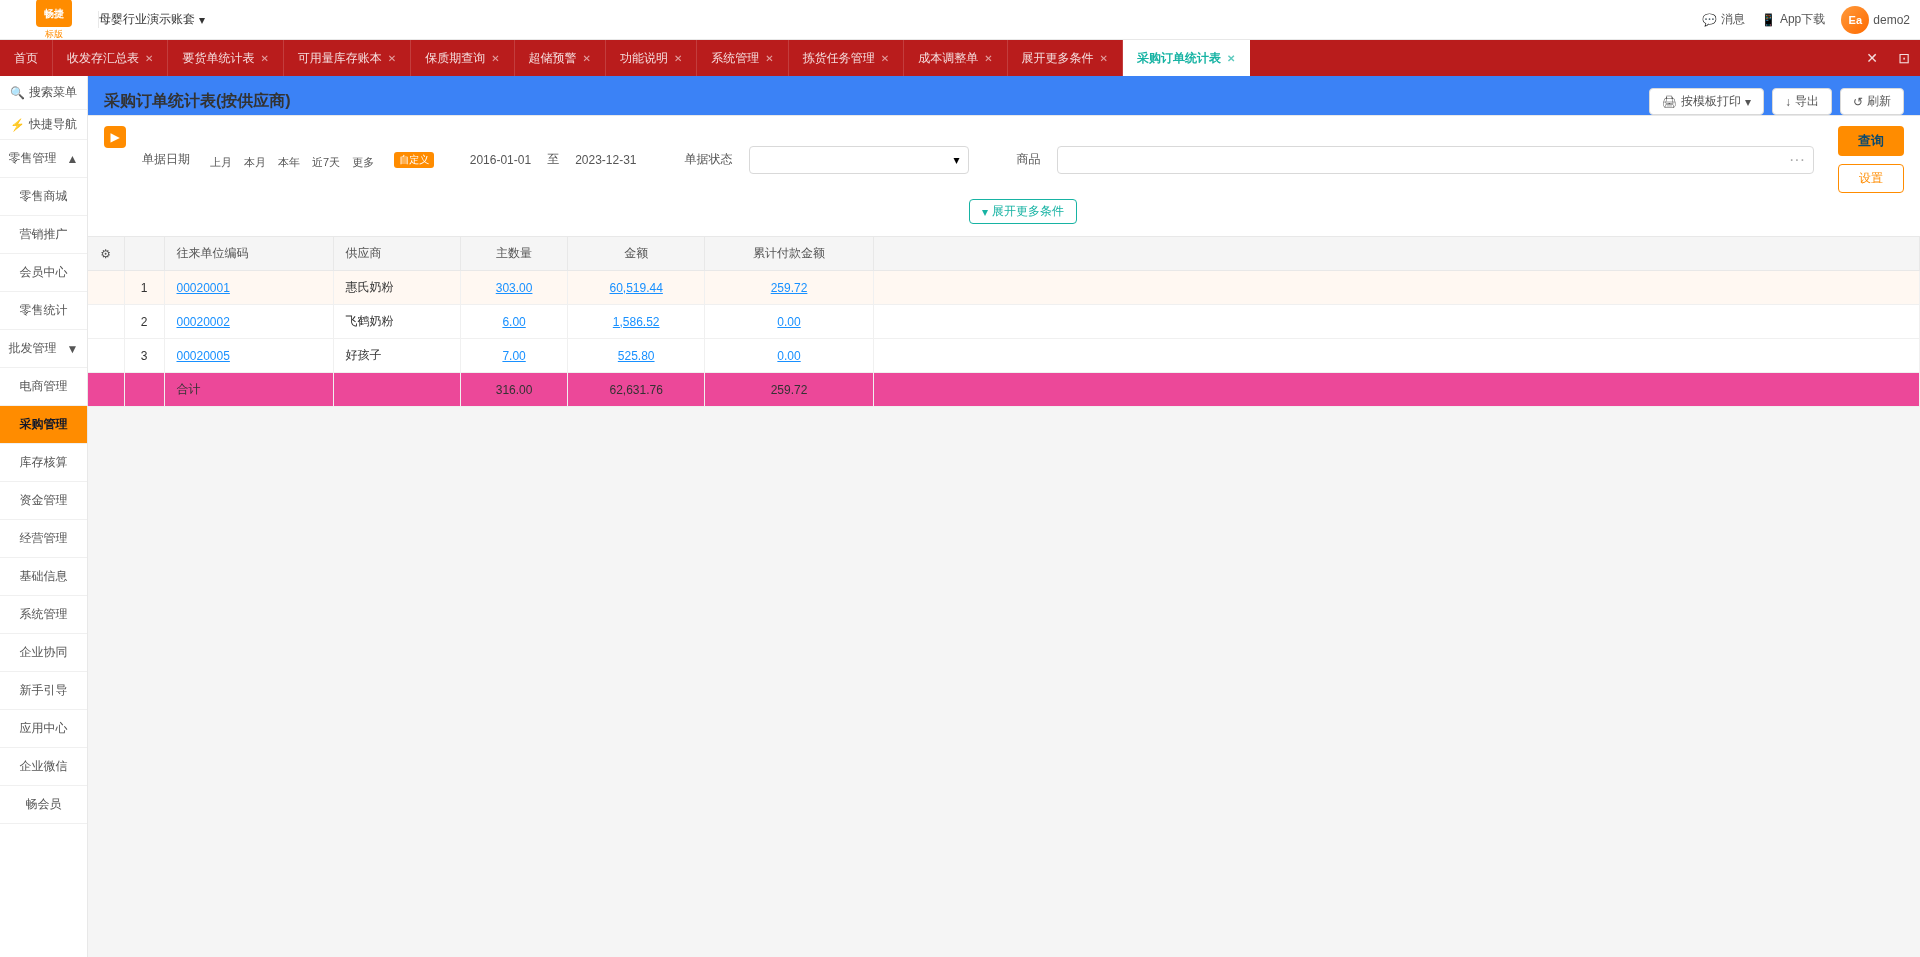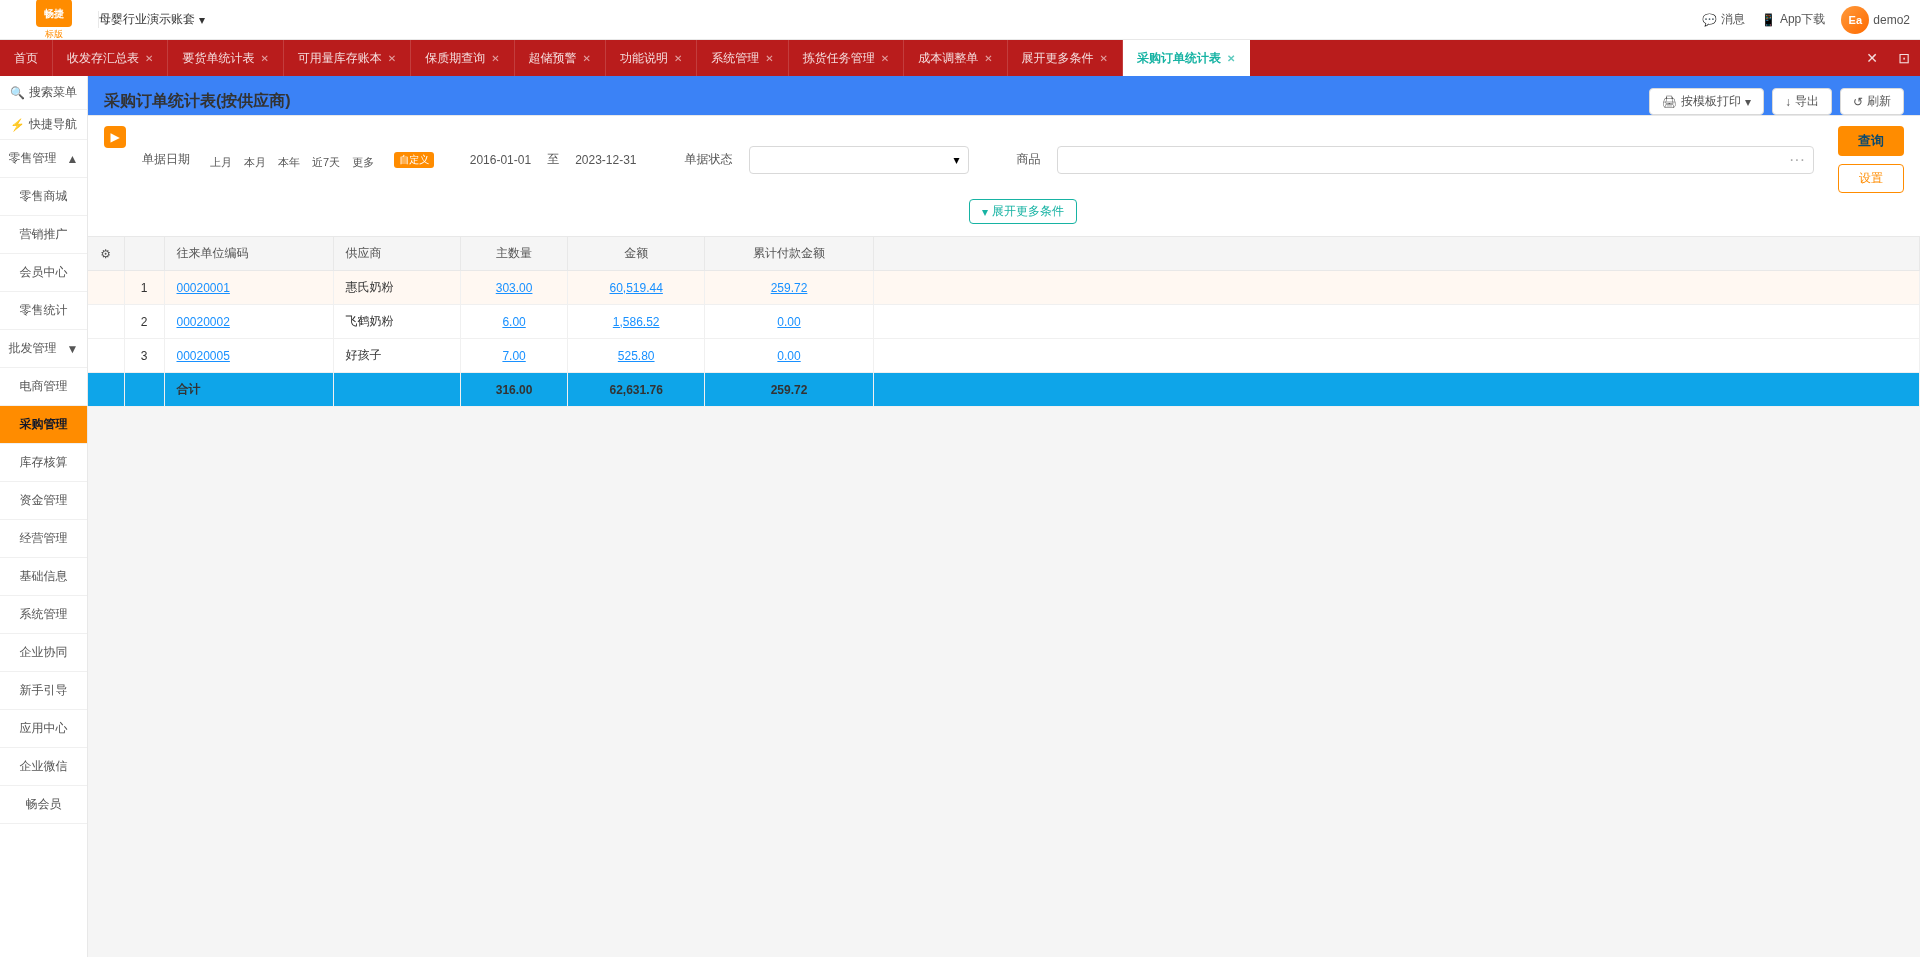--- a/index.html
+++ b/index.html
@@ -63,21 +63,21 @@
     .table-container { background: #fff; margin: 0; }
     table { width: 100%; border-collapse: collapse; font-size: 12px; }
     thead tr { background: #f5f5f5; }
     th { padding: 8px 12px; color: #555; font-weight: normal; text-align: left; border-bottom: 1px solid #e8e8e8; border-right: 1px solid #e8e8e8; }
     th.center, td.center { text-align: center; }
     td { padding: 8px 12px; color: #333; border-bottom: 1px solid #f0f0f0; border-right: 1px solid #f0f0f0; }
     tr.row-odd { background: #fff8f2; }
     tr.row-even { background: #fff; }
     .link-text { color: #1890ff; text-decoration: underline; cursor: pointer; }
     .gear-col { width: 36px; text-align: center; }
-    .tfoot-row { background: #0ea5e9; font-weight: bold; }
+    .tfoot-row { background: #ec4899; font-weight: normal; }
     .tfoot-row td { border-top: 1px solid #e8e8e8; }
 
     
     .collapse-btn { width: 22px; height: 22px; background: #ff8c00; border-radius: 4px; display: flex; align-items: center; justify-content: center; cursor: pointer; color: #fff; font-size: 12px; }
   </style>
 </head>
 <body>
 
 <div class="top-bar">
   <div class="logo-area">

